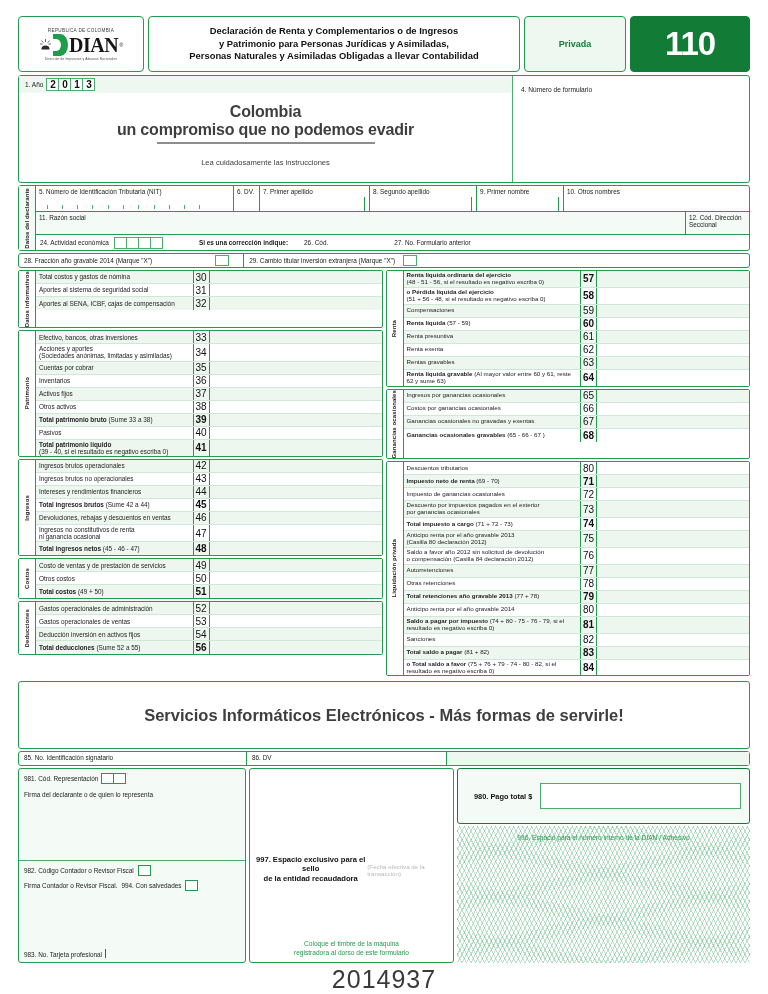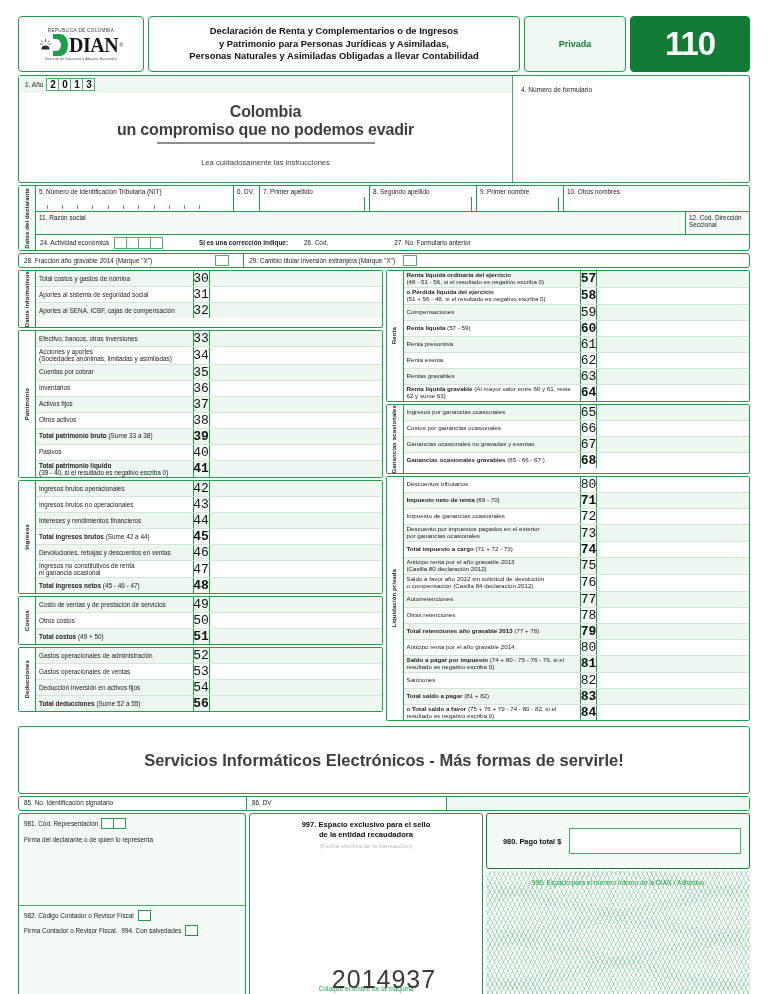--- a/index.html
+++ b/index.html
@@ -97,21 +97,21 @@
   .grp{ border:1.4px solid var(--g); border-radius:2px; display:flex; margin-bottom:2px; }
   .grp-tab{ width:17px; border-right:1.2px solid var(--g); display:flex; align-items:center; justify-content:center;
      background:#fff; }
   .grp-rows{ flex:1; }
   .r{ display:flex; align-items:stretch; min-height:13px; border-bottom:.7px solid #cfe7d6; }
   .r:last-child{ border-bottom:none; }
   .r .t{ flex:1; padding:1px 3px; display:flex; align-items:center; font-size:6.4px; color:#222; line-height:1.12; }
   .r .t b{ font-weight:700; }
   .r .t .sm{ font-weight:400; }
   .r .n{ width:17px; border-left:1.2px solid var(--g); border-right:1.2px solid var(--g);
-     display:flex; align-items:center; justify-content:center; font-size:13px; color:#111;font-family:Liberation Mono, monospace; }
+     display:flex; align-items:center; justify-content:center; font-size:10px; color:#111; }
   .r .n.bold{ font-weight:700; }
   .r .v{ width:172px; background:#fff; }
   .r.alt .v{ background:#eef6f0; }
   .r.alt .t{ background:#eef6f0; }
   .r.alt .n{ background:#eef6f0; }
 
   
   .col.right .r .v{ width:152px; }
   .col.right .r .t{ font-size:6.2px; }
 
@@ -132,22 +132,22 @@
   .bl-top{ height:92px; border-bottom:1.2px solid var(--gline); padding:4px 5px; }
   .bl-bot{ flex:1; padding:4px 5px; position:relative; }
   .inline{ display:flex; align-items:center; gap:4px; font-size:6.4px; color:#222; }
   .mini{ width:13px; height:11px; border:1.2px solid var(--g); background:#fff; }
   .mini2{ display:flex; }
   .mini2 span{ width:13px; height:11px; border:1.2px solid var(--g); background:#fff; margin-left:-1.2px; }
   .firma{ margin-top:7px; font-size:6.4px; color:#222; }
   .tarjeta{ position:absolute; left:5px; bottom:4px; font-size:6.4px; color:#222; display:flex; align-items:flex-end; gap:3px;}
   .tarjeta .bar{ width:1px; height:9px; background:#555; }
 
-  .bm{ width:234px; border:1.4px solid var(--g); border-radius:3px; padding:6px 4px 0 4px;
-       display:flex; flex-direction:column; align-items:center; position:relative; background:#fff;}
+  .bm{ width:205px; border:1.4px solid var(--g); border-radius:3px; padding:6px 4px 0 4px;
+       display:flex; flex-direction:row; align-items:center; position:relative; background:#fff;}
   .bm .t1{ font-weight:700; font-size:7.6px; text-align:center; line-height:1.25; color:#111; }
   .bm .t2{ margin-top:3px; font-size:6.2px; color:#b9b9b9; }
   .bm .t3{ position:absolute; left:0; right:0; bottom:5px; text-align:center; font-size:6.6px; color:var(--gtext); line-height:1.3; }
 
   .br{ flex:1; display:flex; flex-direction:column; gap:2px; }
   .br-top{ height:56px; border:1.6px solid var(--gdark); border-radius:3px; background:var(--gpale2);
      display:flex; align-items:center; padding-left:16px; gap:8px; }
   .br-top .lb{ font-weight:700; font-size:7.4px; color:#111; }
   .br-top .fld{ flex:1; height:26px; border:1px solid var(--gline); background:#fff; margin-right:8px; }
   .br-bot{ flex:1; border-radius:2px; position:relative; overflow:hidden;

